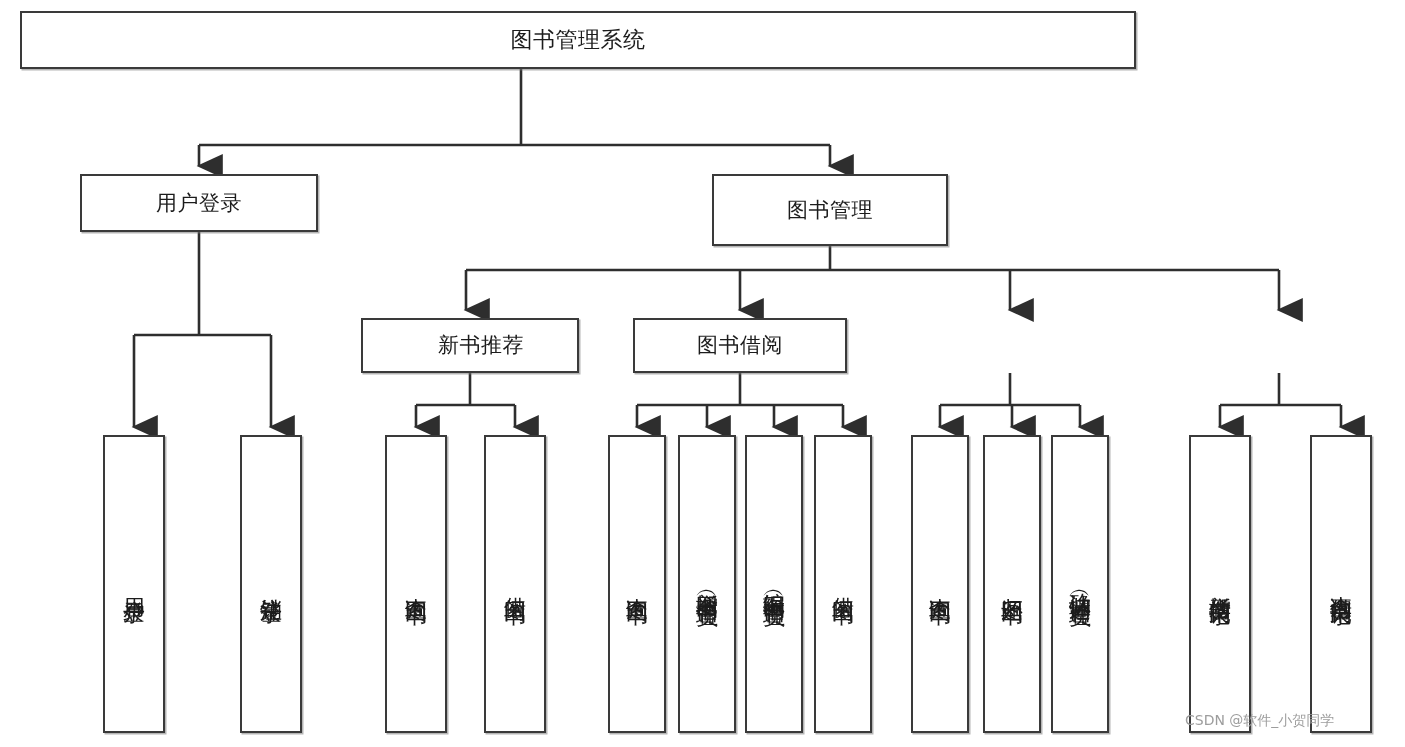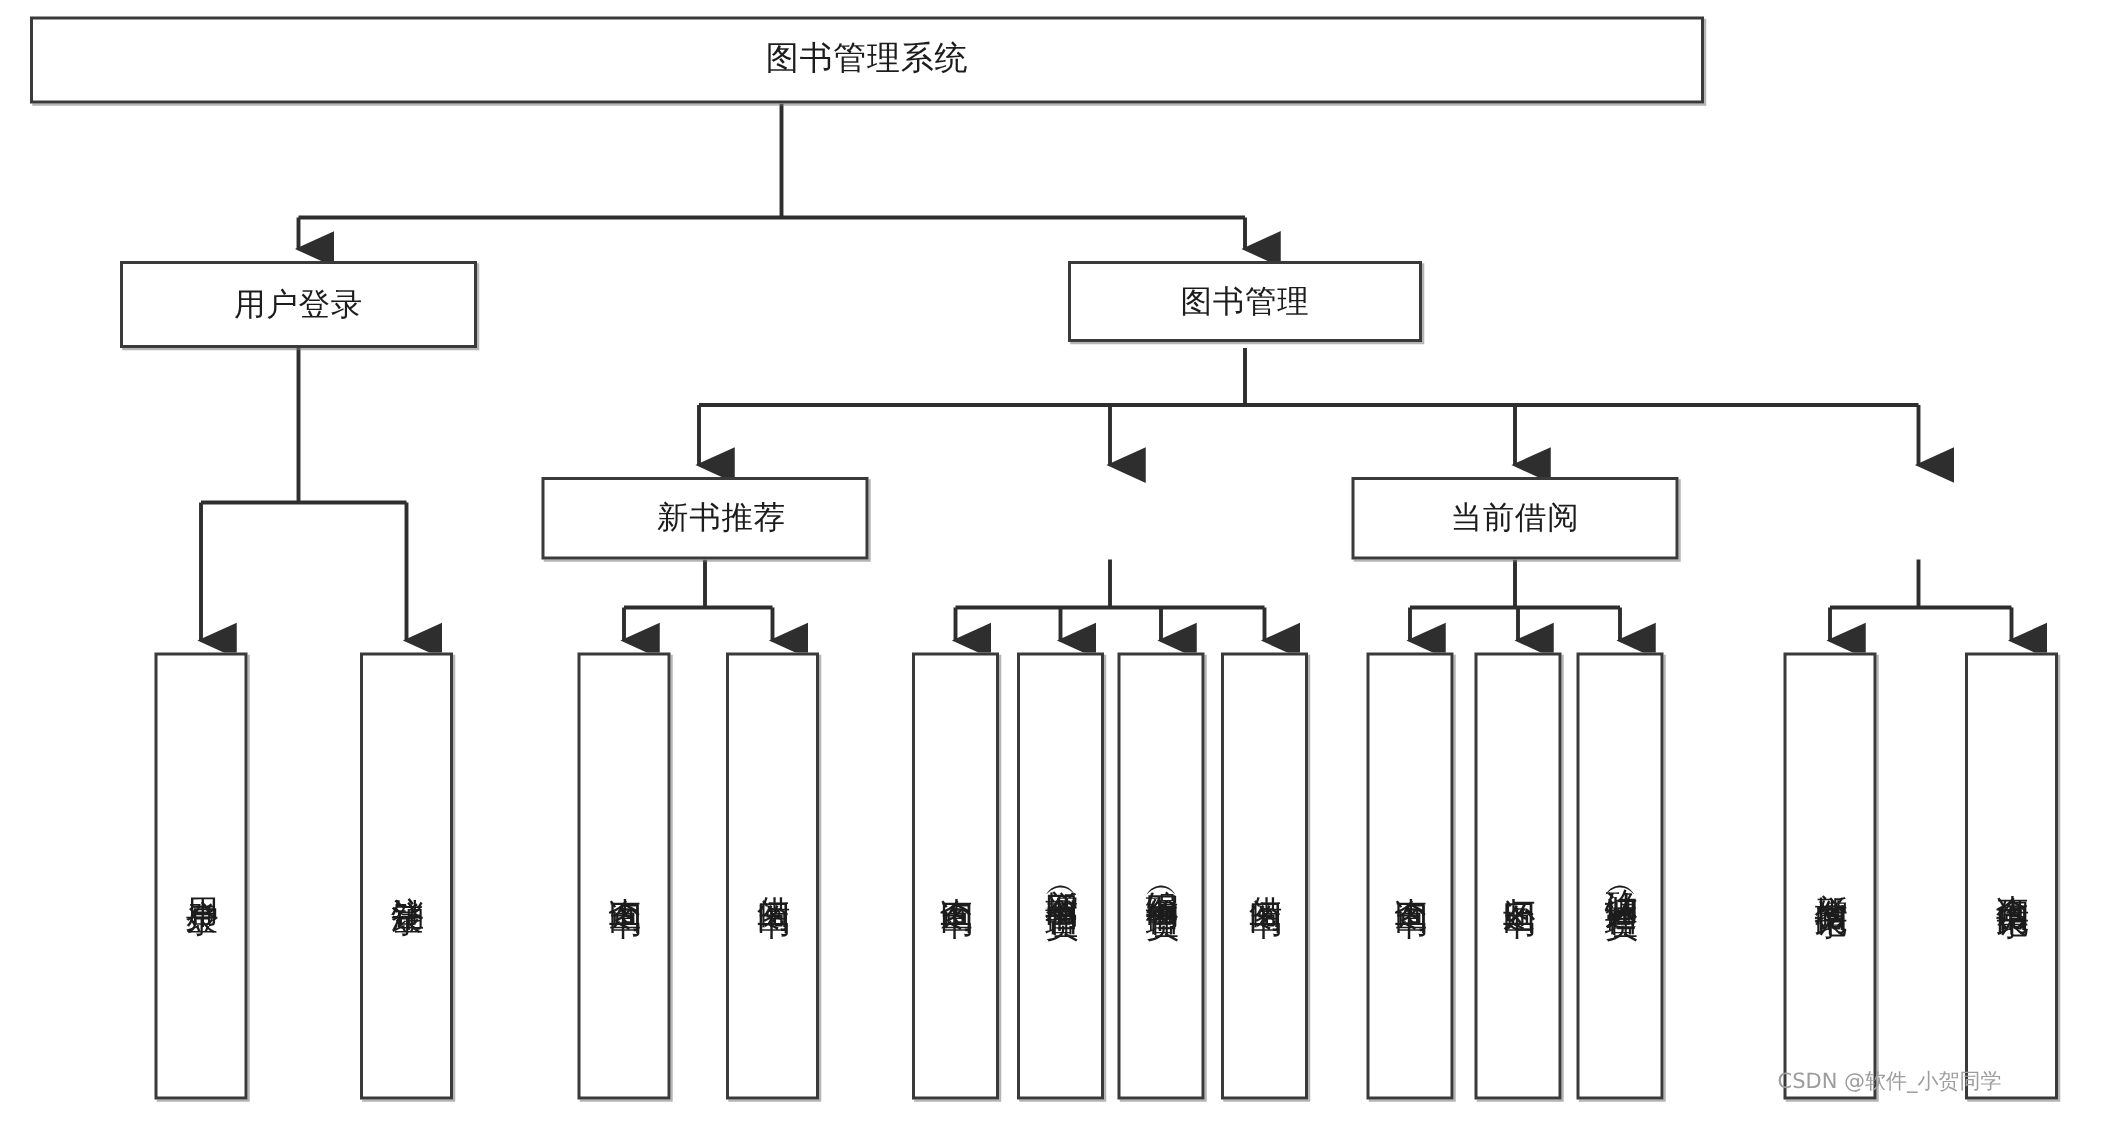--- a/index.html
+++ b/index.html
@@ -135,29 +135,29 @@
     </g>
   </svg>
 
   <div class="node root" style="left: 20px; top: 11px; width: 1116px; height: 58px; border-color: rgb(58, 58, 58); background: rgb(255, 255, 255);">
     <span class="label" style="color: rgb(28, 28, 28);">图书管理系统</span>
   </div>
 
   <div class="node" style="left: 80px; top: 174px; width: 238px; height: 58px; border-color: rgb(58, 58, 58); background: rgb(255, 255, 255);">
     <span class="label" style="color: rgb(28, 28, 28);">用户登录</span>
   </div>
-  <div class="node" style="left: 712px; top: 174px; width: 236px; height: 54px; border-color: rgb(58, 58, 58); background: rgb(255, 255, 255);">
+  <div class="node" style="left: 712px; top: 174px; width: 236px; height: 72px; border-color: rgb(58, 58, 58); background: rgb(255, 255, 255);">
     <span class="label" style="color: rgb(28, 28, 28);">图书管理</span>
   </div>
 
   <div class="node" style="left: 361px; top: 318px; width: 218px; height: 55px; border-color: rgb(58, 58, 58); background: rgb(255, 255, 255); padding-left: 22px;">
     <span class="label" style="color: rgb(28, 28, 28);">新书推荐</span>
   </div>
-  <div class="node" style="left: 901px; top: 318px; width: 218px; height: 55px; border-color: rgb(58, 58, 58); background: rgb(255, 255, 255);">
-    <span class="label" style="color: rgb(28, 28, 28);">当前借阅</span>
+  <div class="node" style="left: 633px; top: 318px; width: 214px; height: 55px; border-color: rgb(58, 58, 58); background: rgb(255, 255, 255);">
+    <span class="label" style="color: rgb(28, 28, 28);">图书借阅</span>
   </div>
 
   <div class="node leaf" style="left: 103px; top: 435px; width: 62px; height: 298px; border-color: rgb(58, 58, 58); background: rgb(255, 255, 255);">
     <span class="label" style="color: rgb(28, 28, 28);">用户登录</span>
   </div>
   <div class="node leaf" style="left: 240px; top: 435px; width: 62px; height: 298px; border-color: rgb(58, 58, 58); background: rgb(255, 255, 255);">
     <span class="label" style="color: rgb(28, 28, 28);">注销登录</span>
   </div>
 
   <div class="node leaf" style="left: 385px; top: 435px; width: 62px; height: 298px; border-color: rgb(58, 58, 58); background: rgb(255, 255, 255);">

